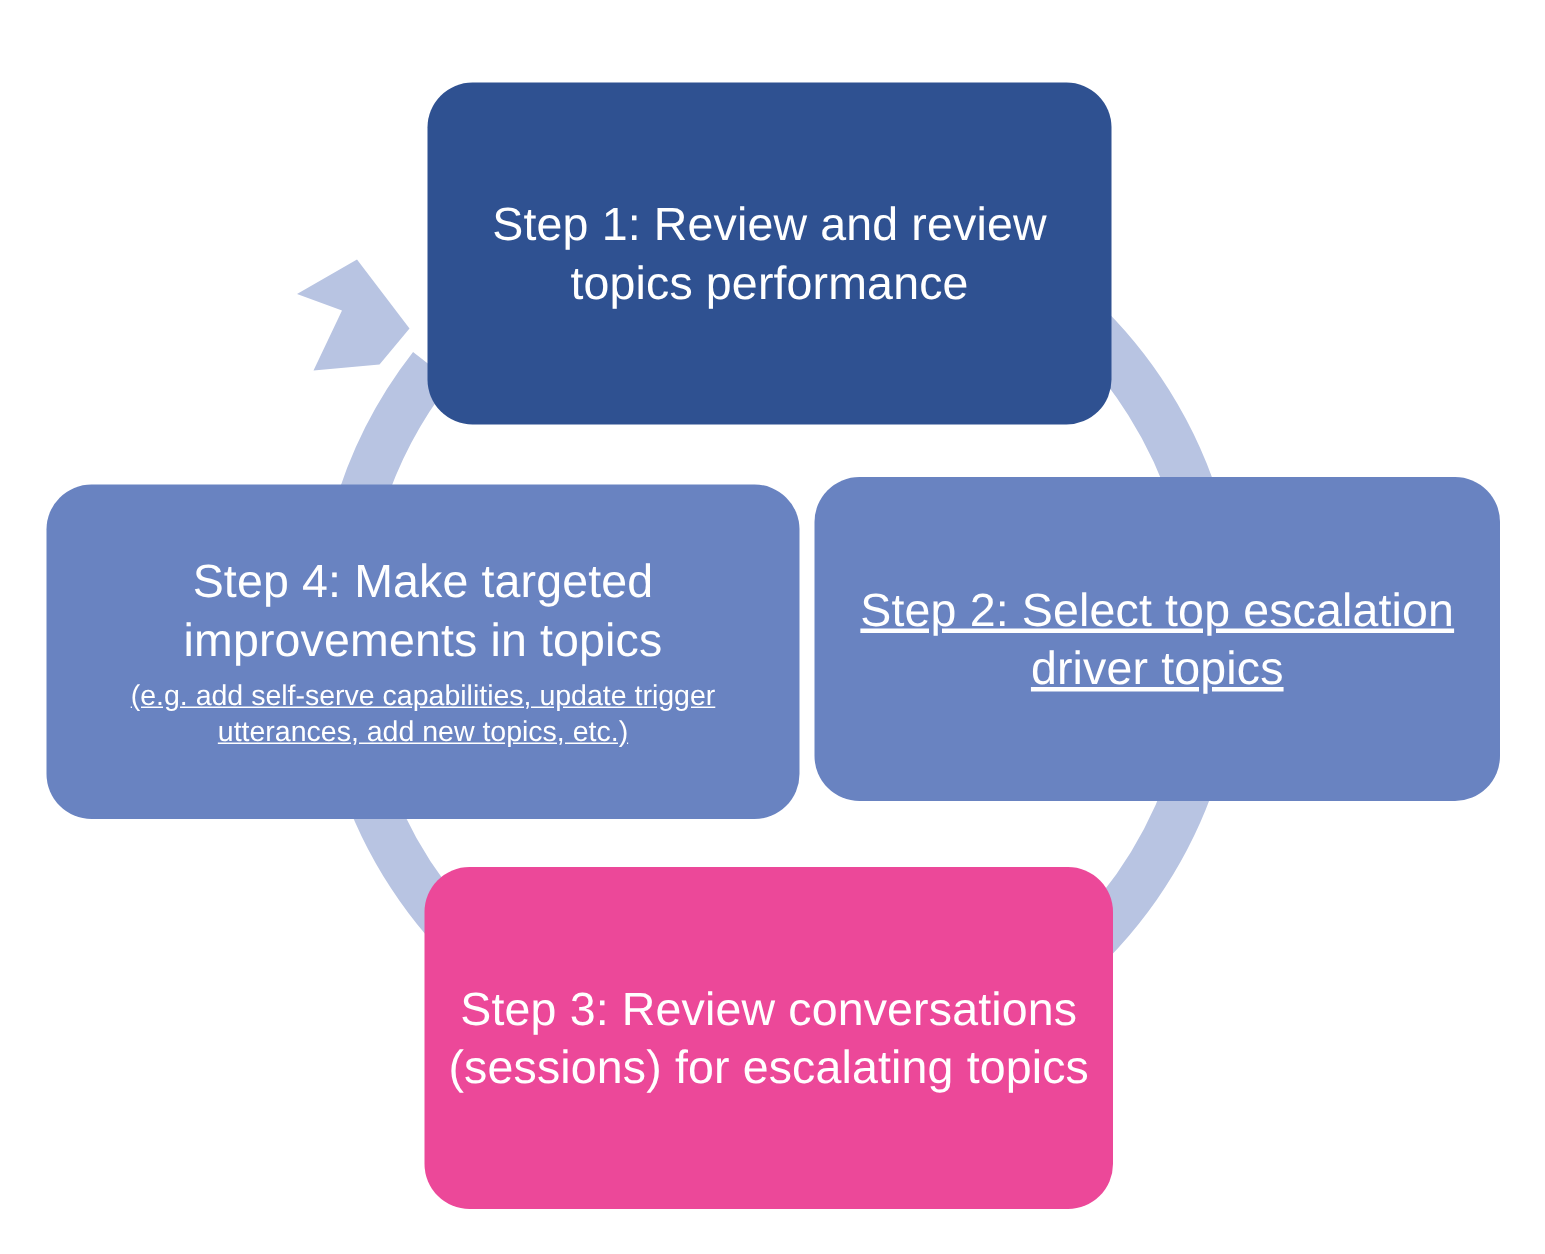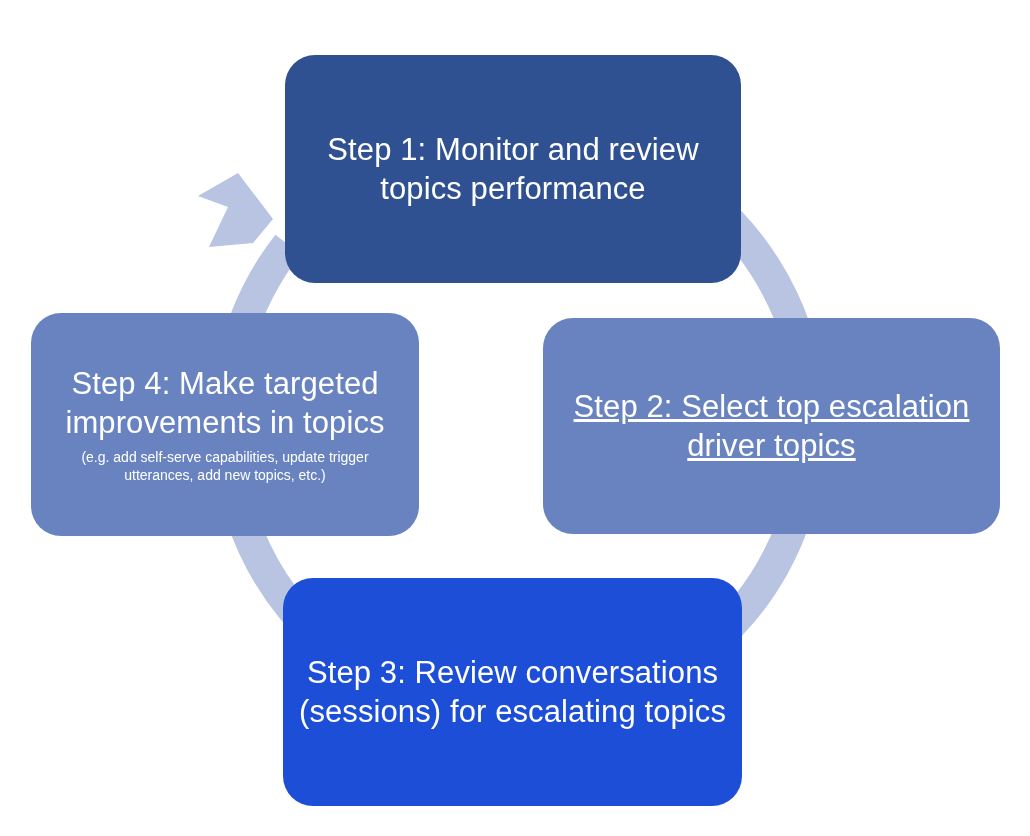--- a/index.html
+++ b/index.html
@@ -38,24 +38,25 @@
     border-radius: 30px;
     padding: 6px 14px;
   }
   .node-title {
     font-size: 31px;
     line-height: 1.26;
     letter-spacing: 0.1px;
     font-weight: 400;
   }
   .node-sub {
-    font-size: 14px;
+    font-size: 19px;
     line-height: 1.28;
     margin-top: 7px;
     font-weight: 400;
+    text-decoration: underline;
   }
   #step1 {
     left: 285px;
     top: 55px;
     width: 456px;
     height: 228px;
     background: #2F5191;
   }
   #step2 {
     left: 543px;
@@ -67,22 +68,22 @@
   }
   #step3 {
     left: 283px;
     top: 578px;
     width: 459px;
     height: 228px;
     background: #0E3A47;
   }
   #step4 {
     left: 31px;
-    top: 313px;
-    width: 388px;
+    top: 323px;
+    width: 502px;
     height: 223px;
     background: #6983C1;
     justify-content: center;
   }
 </style>
 </head>
 <body>
 
 <div id="canvas">
 
@@ -91,28 +92,28 @@
     <g fill="none" stroke="#B8C4E2" stroke-width="32" stroke-linecap="butt">
 
       <path d="M 382.4 165.4
                A 292 292 0 1 1 288.0 244.5" stroke="#B8C4E2"></path>
     </g>
 
     <polygon points="238,173 198,196 228,207 209,247 253,243 273,219" fill="#B8C4E2"></polygon>
   </svg>
 
   <div class="node" id="step1" style="background: rgb(47, 81, 145);">
-    <div class="node-title">Step 1: Monitor and review topics performance</div>
+    <div class="node-title">Step 1: Review and review topics performance</div>
   </div>
 
   <div class="node" id="step2" style="background: rgb(105, 131, 193);">
     <div class="node-title">Step 2: Select top escalation driver topics</div>
   </div>
 
-  <div class="node" id="step3" style="background: #1d4ed8;">
+  <div class="node" id="step3" style="background: #ec4899;">
     <div class="node-title">Step 3: Review conversations (sessions) for escalating topics</div>
   </div>
 
   <div class="node" id="step4" style="background: rgb(105, 131, 193);">
     <div class="node-title">Step 4: Make targeted improvements in topics</div>
     <div class="node-sub">(e.g. add self-serve capabilities, update trigger utterances, add new topics, etc.)</div>
   </div>
 
 </div>
 

